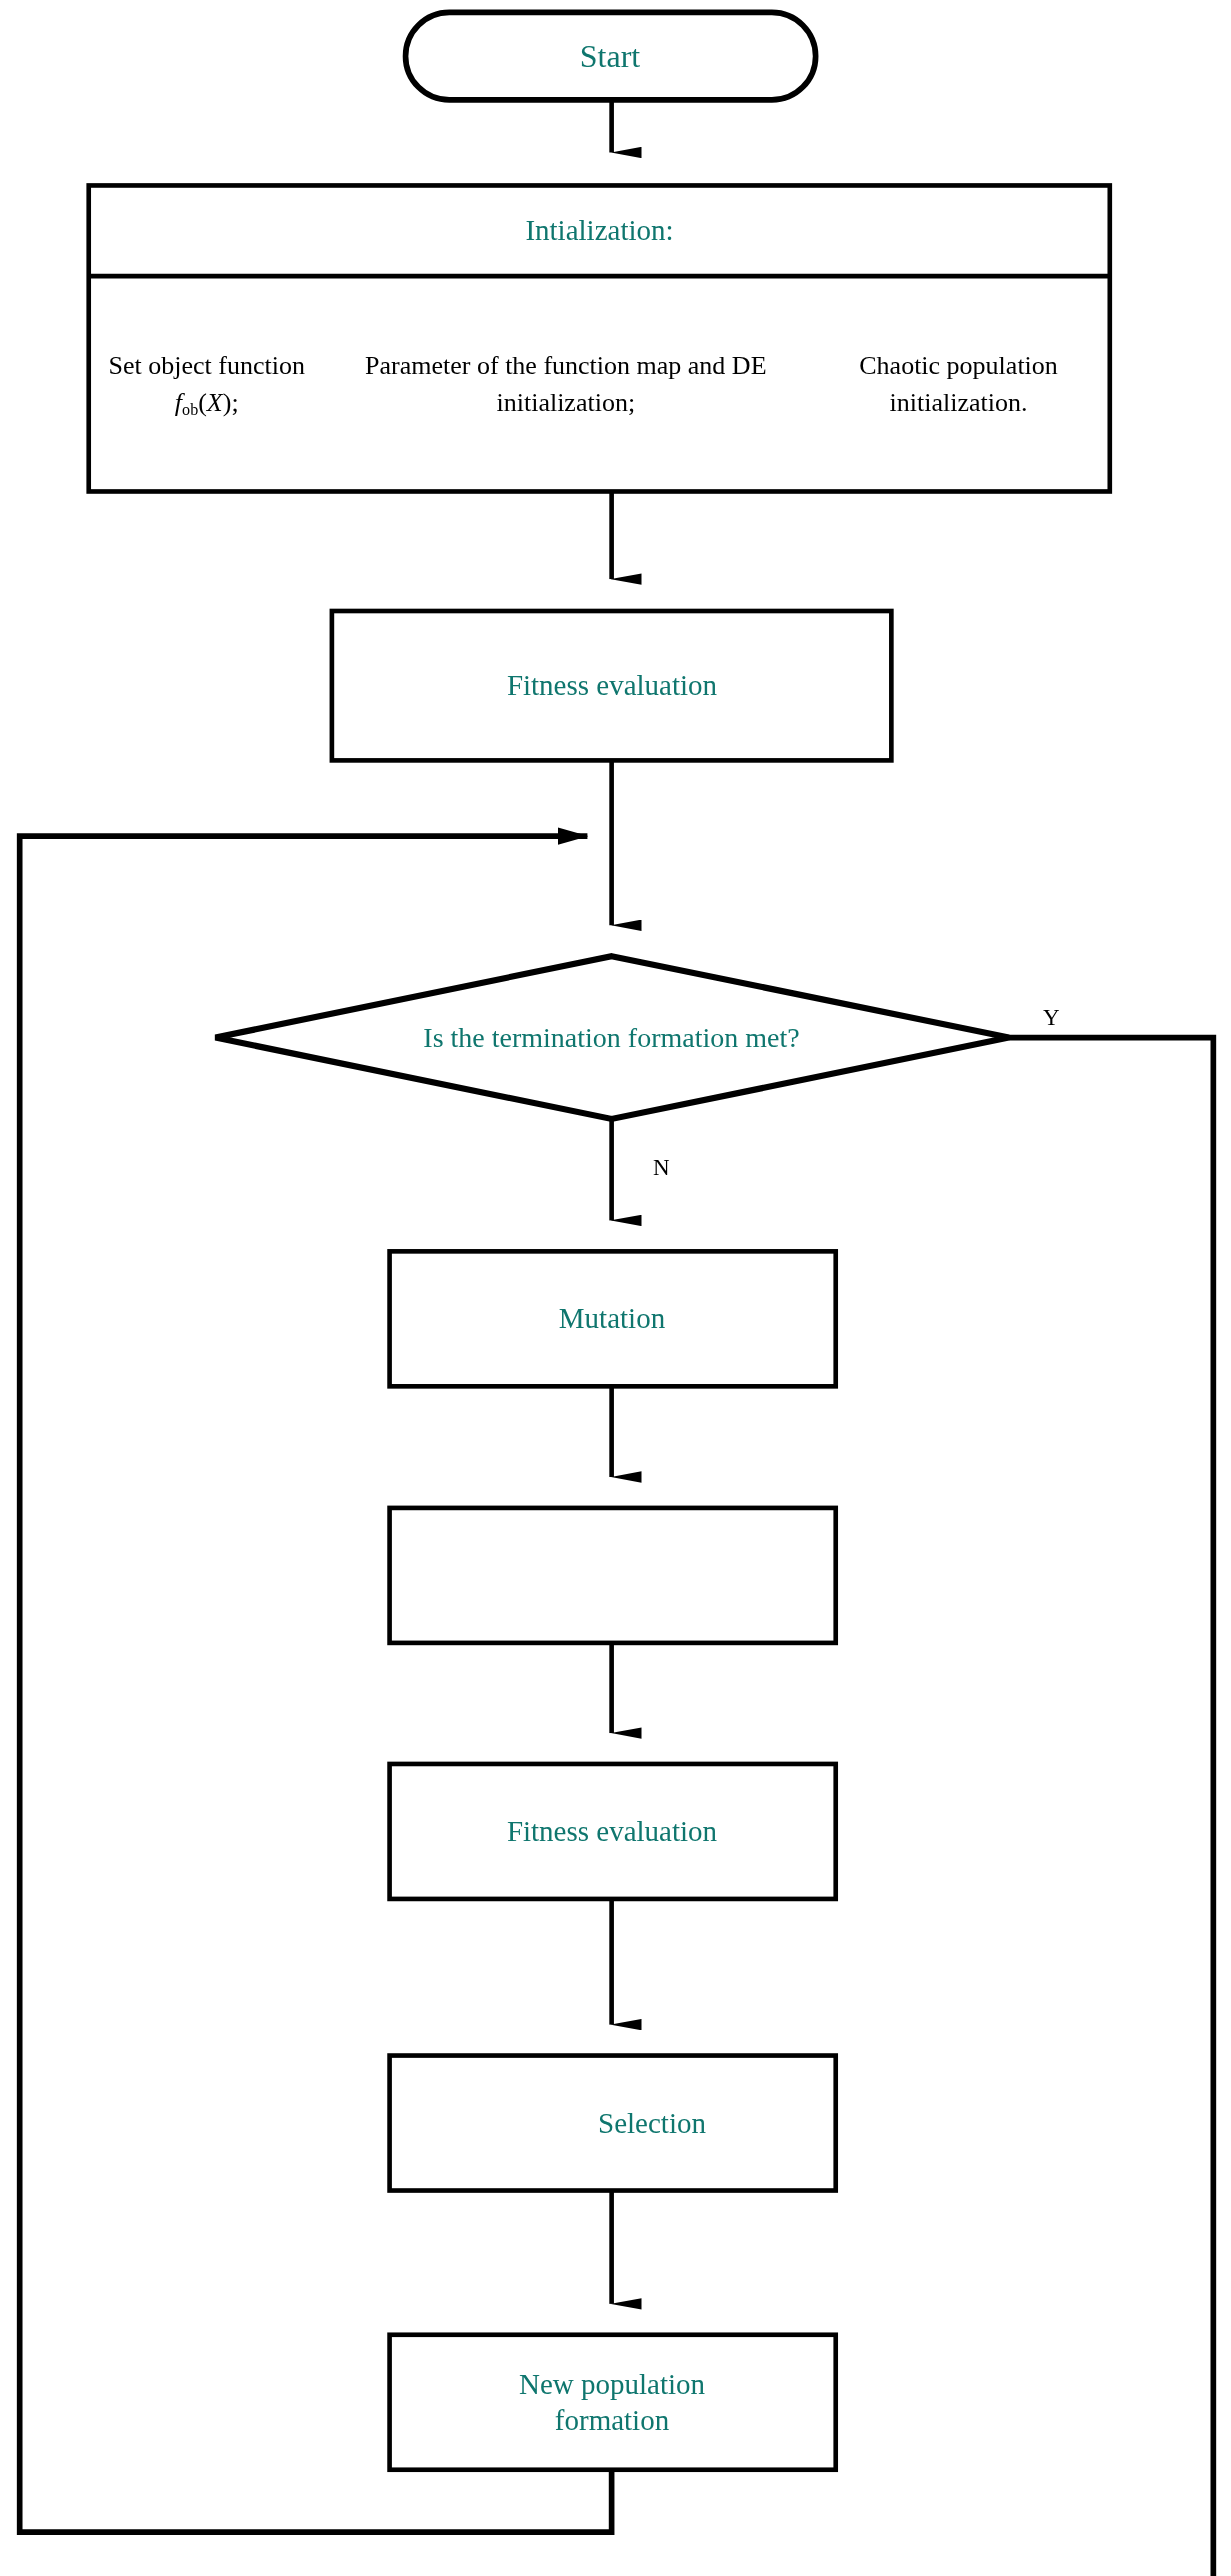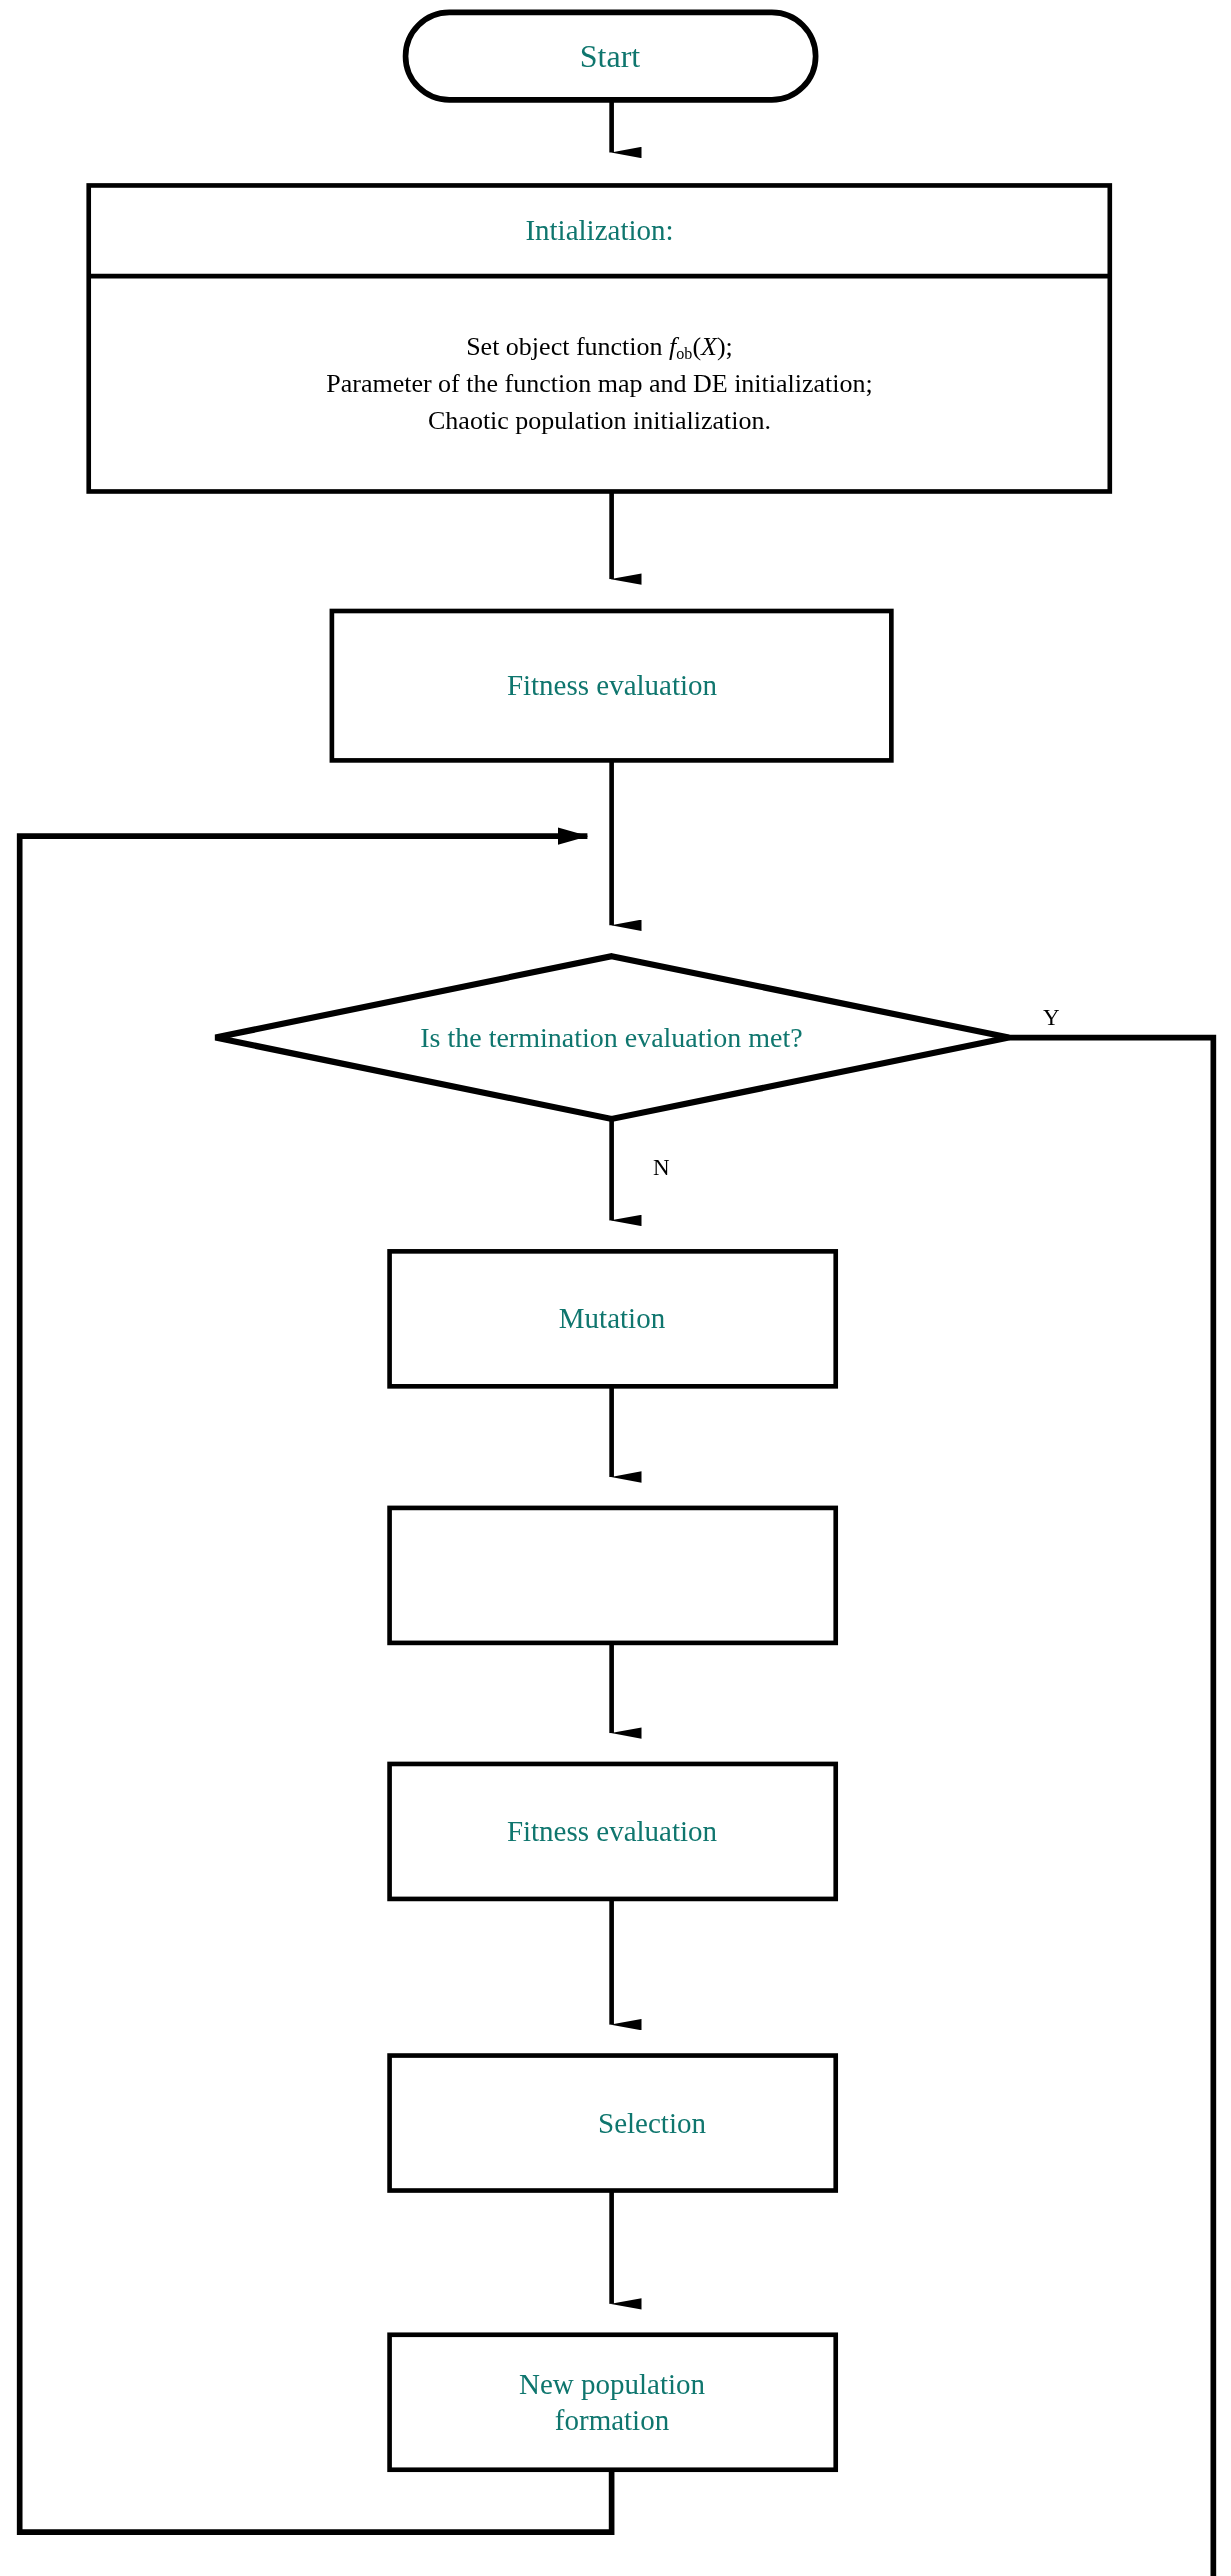--- a/index.html
+++ b/index.html
@@ -117,32 +117,32 @@
     <path d="M 1187 4794 L 1187 4915 L 38 4915 L 38 1623 L 1140 1623" fill="none" stroke="#000000" stroke-width="11" marker-end="url(#arrowhead-thin-right)"></path>
 
     <path d="M 1958 2014 L 2355 2014 L 2355 5243 L 1750 5243" fill="none" stroke="#000000" stroke-width="11" marker-end="url(#arrowhead-thin-left)"></path>
   </svg>
 
   <div class="node-text" style="left:405px; top:12.4px; width:410px; height:88px; font-size:32px;">Start</div>
 
   <div class="node-text" style="left:89px; top:185px; width:1021px; height:91px; font-size:29px;">Intialization:</div>
 
   <div style="position:absolute; left:89px; top:278px; width:1021px; height:213px;
-              display:flex; flex-direction:column; align-items:center; justify-content:center;
+              display:flex; flex-direction:row; align-items:center; justify-content:center;
               text-align:center; color:#000000; font-size:26px; line-height:1.42;">
     <div>
       <span>Set object function </span><span class="ital">f</span><span class="sub">ob</span><span>(</span><span class="ital">X</span><span>);</span>
     </div>
     <div>Parameter of the function map and DE initialization;</div>
     <div>Chaotic population initialization.</div>
   </div>
 
   <div class="node-text" style="left:332px; top:611px; width:560px; height:149px; font-size:29px;">Fitness evaluation</div>
 
-  <div class="node-text" style="left:215px; top:1002px; width:793px; height:72px; font-size:28px;">Is the termination evaluation met?</div>
+  <div class="node-text" style="left:215px; top:1002px; width:793px; height:72px; font-size:28px;">Is the termination formation met?</div>
 
   <div class="edge-label" style="left:1043px; top:1006px;">Y</div>
 
   <div class="edge-label" style="left:653px; top:1156px;">N</div>
 
   <div class="node-text" style="left:389px; top:1251px; width:446px; height:135px; font-size:29px;">Mutation</div>
 
 
   <div class="node-text" style="left:389px; top:1764px; width:446px; height:135px; font-size:29px;">Fitness evaluation</div>
 

